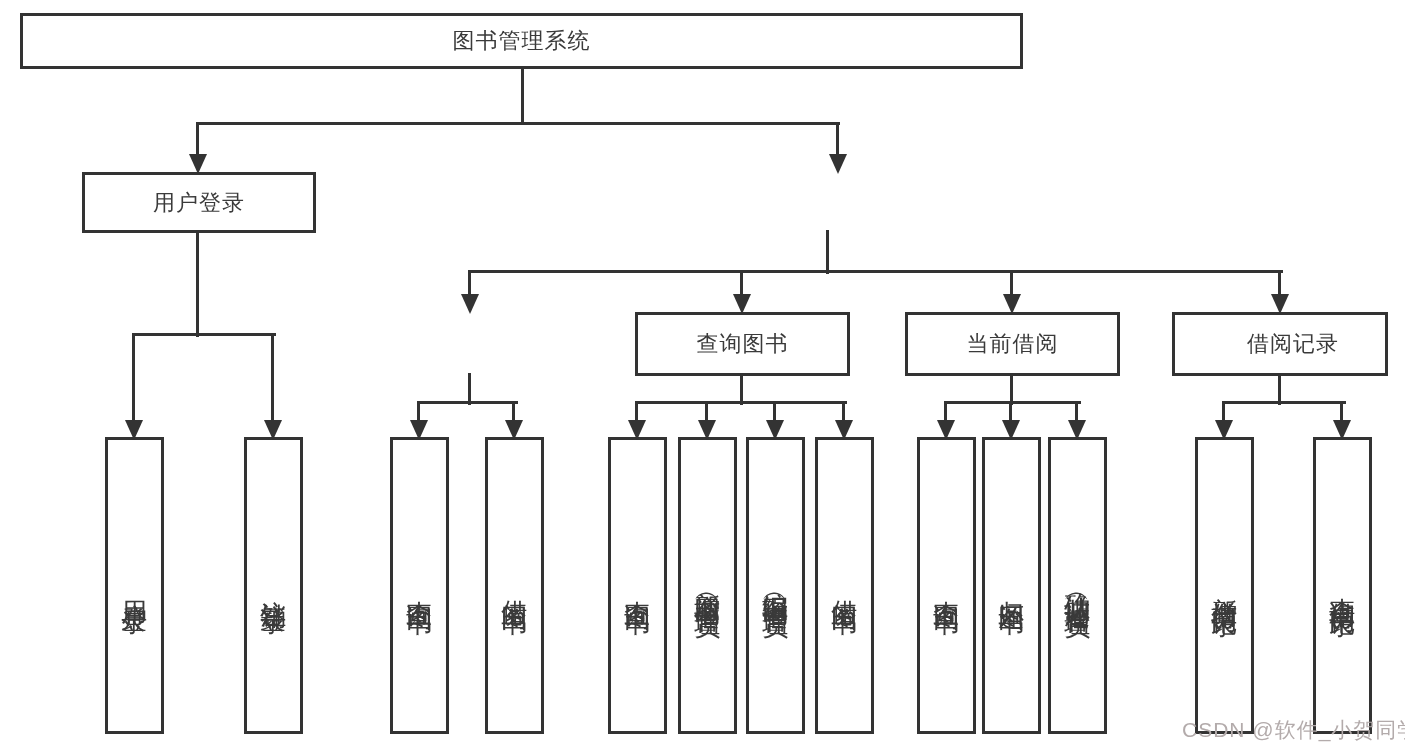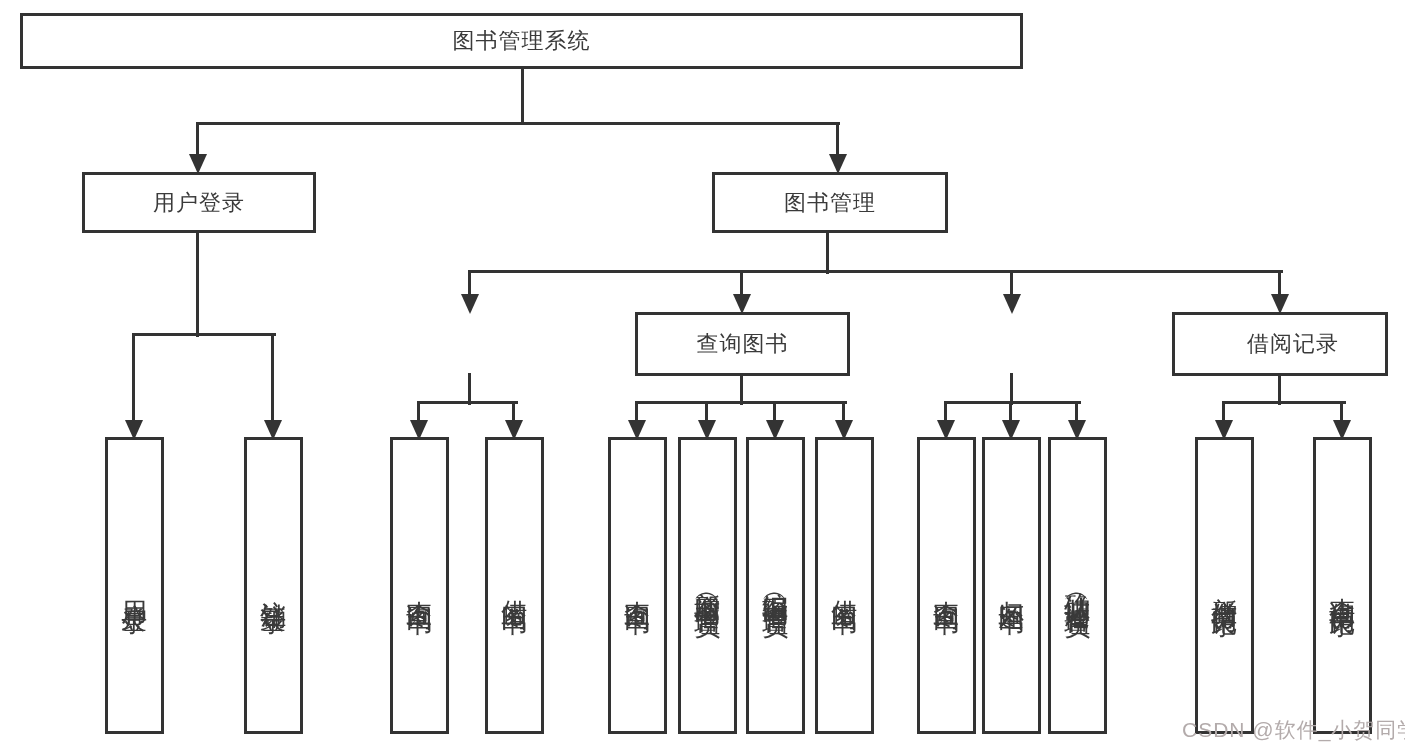--- a/index.html
+++ b/index.html
@@ -45,26 +45,26 @@
 
 <div class="canvas">
 
   <div class="box" style="left:20px;top:13px;width:1003px;height:56px;">
     <span class="lbl">图书管理系统</span>
   </div>
 
   <div class="box" style="left:82px;top:172px;width:234px;height:61px;">
     <span class="lbl">用户登录</span>
   </div>
-  <div class="box" style="left:712px;top:172px;width:236px;height:61px;">
-    <span class="lbl">图书管理</span>
-  </div>
 
   <div class="box" style="left:635px;top:312px;width:215px;height:64px;">
     <span class="lbl">查询图书</span>
+  </div>
+  <div class="box" style="left:905px;top:312px;width:215px;height:64px;">
+    <span class="lbl">当前借阅</span>
   </div>
   <div class="box" style="left:1172px;top:312px;width:216px;height:64px;padding-left:26px;">
     <span class="lbl">借阅记录</span>
   </div>
 
   <div class="box leaf" style="left:105px;top:437px;width:59px;height:297px;">
     <span class="vlbl">用户登录</span>
   </div>
   <div class="box leaf" style="left:244px;top:437px;width:59px;height:297px;">
     <span class="vlbl">注销登录</span>

